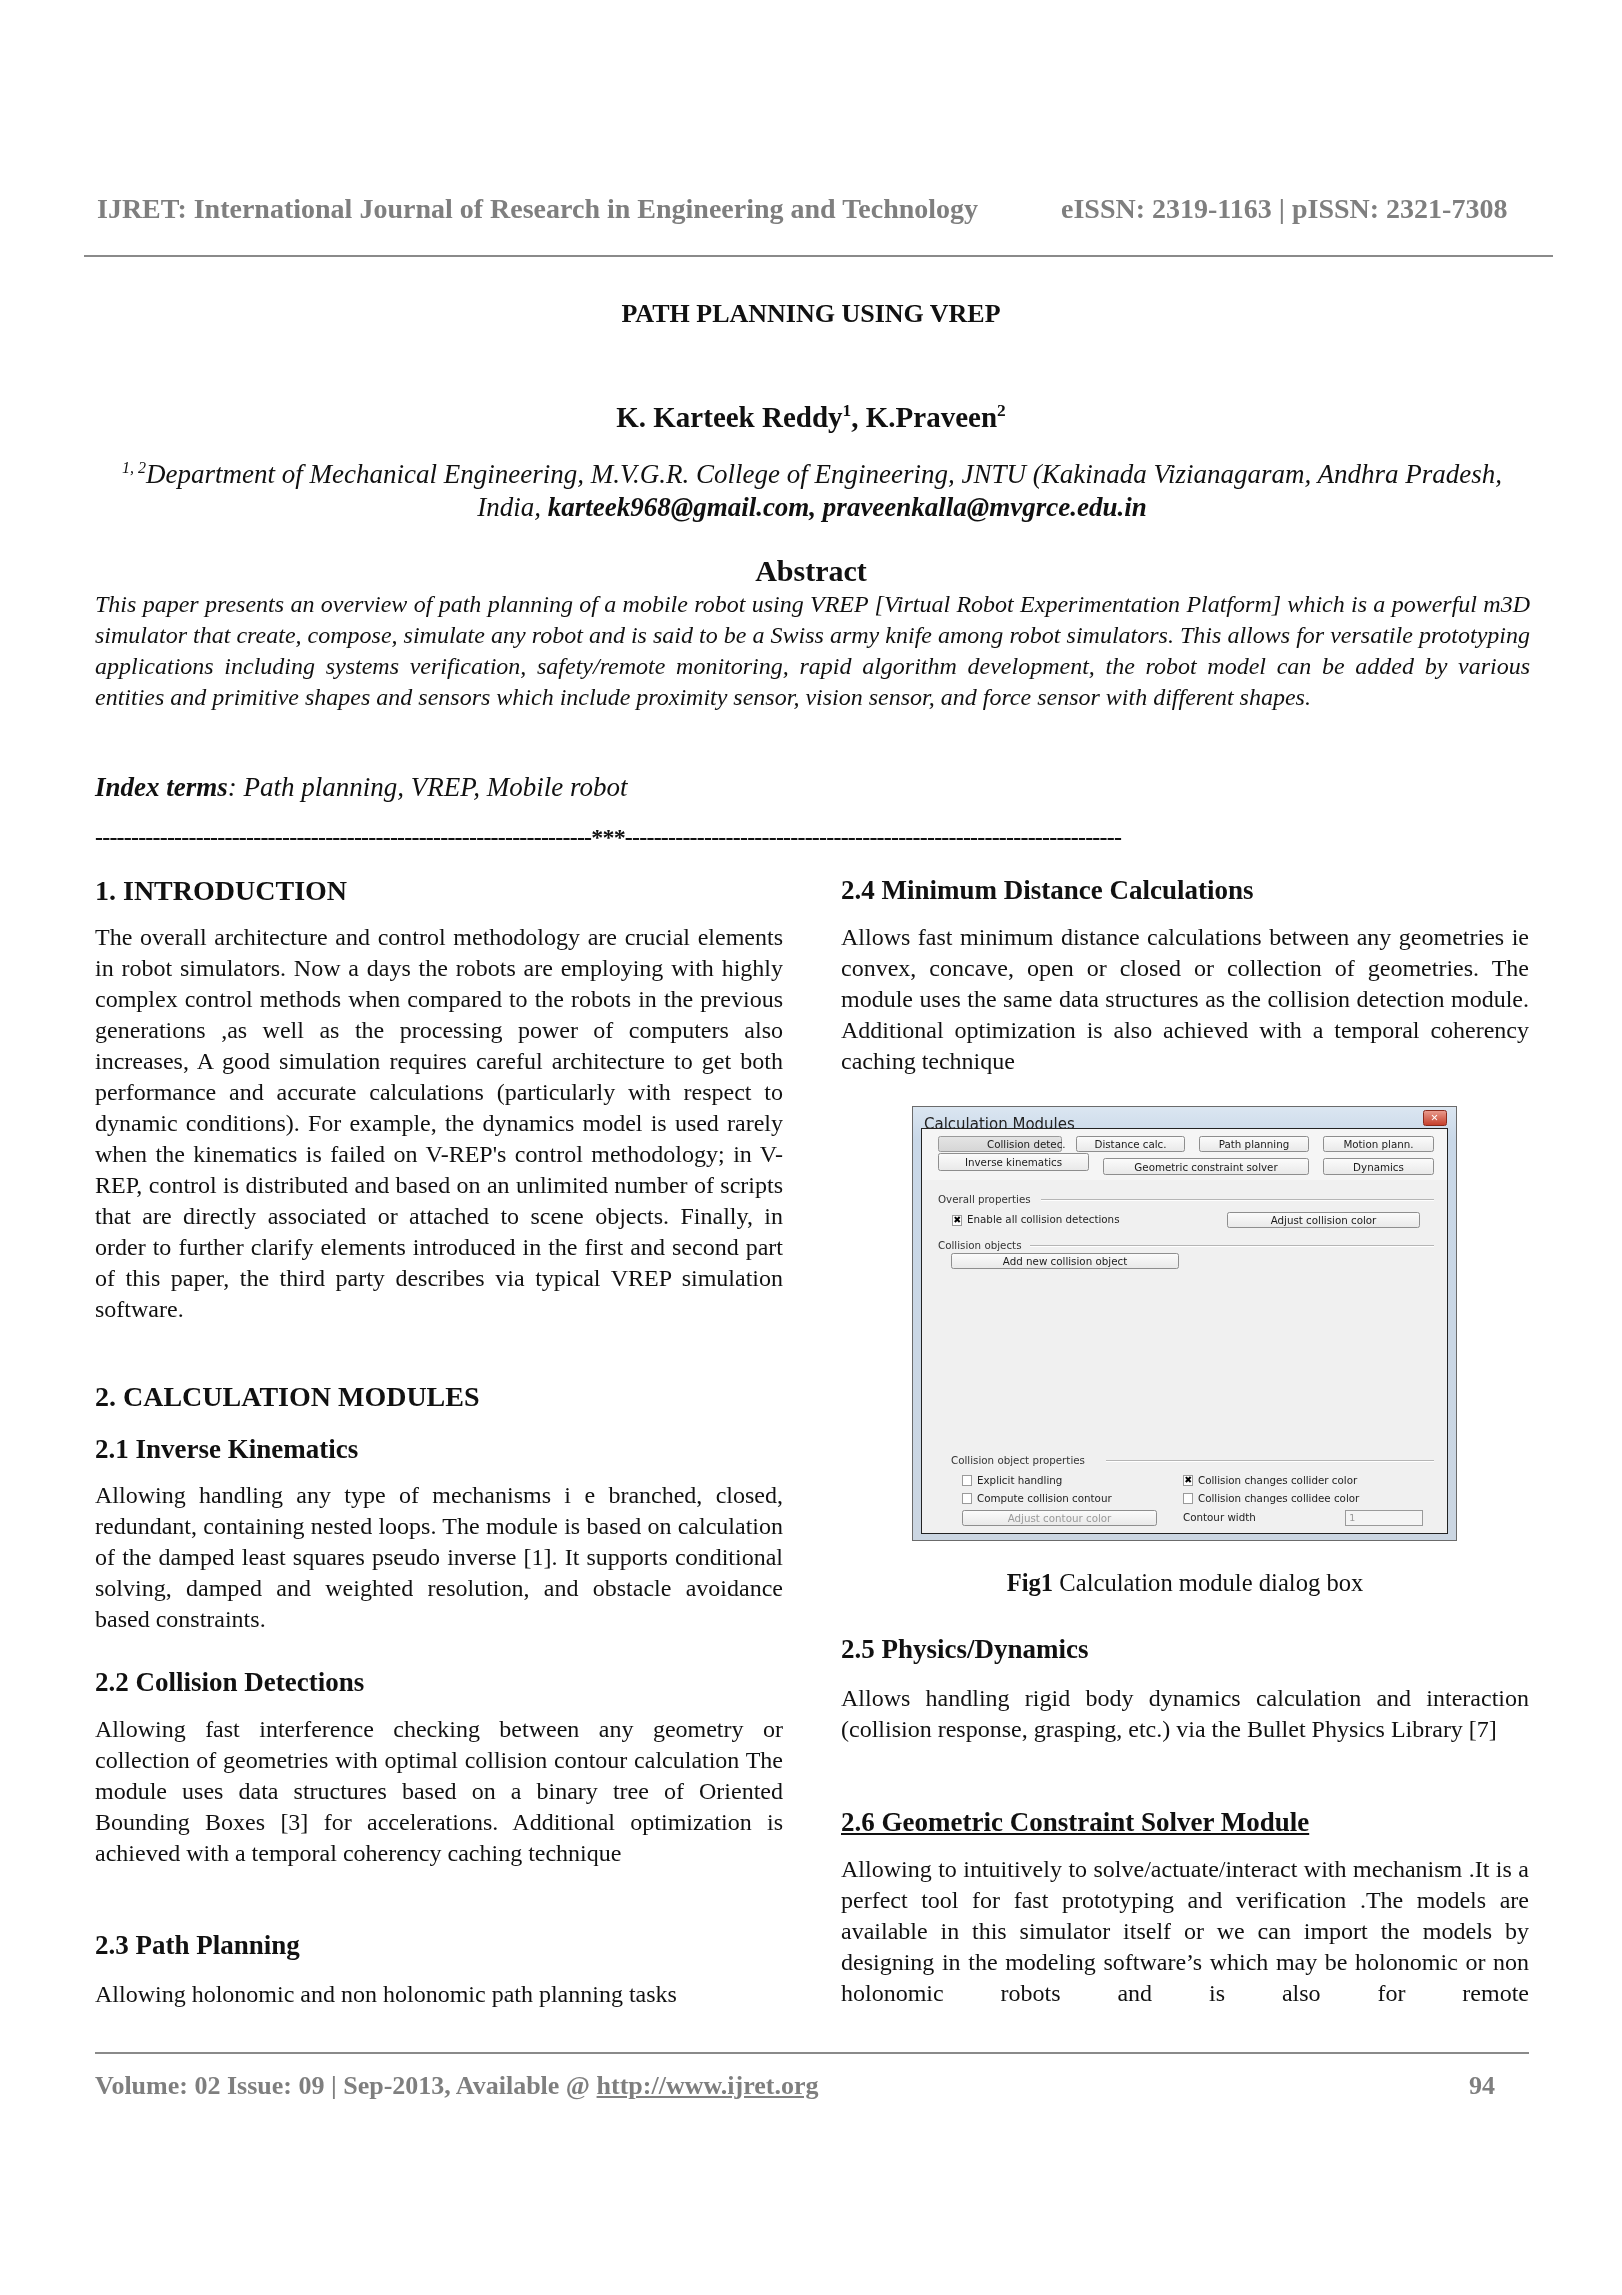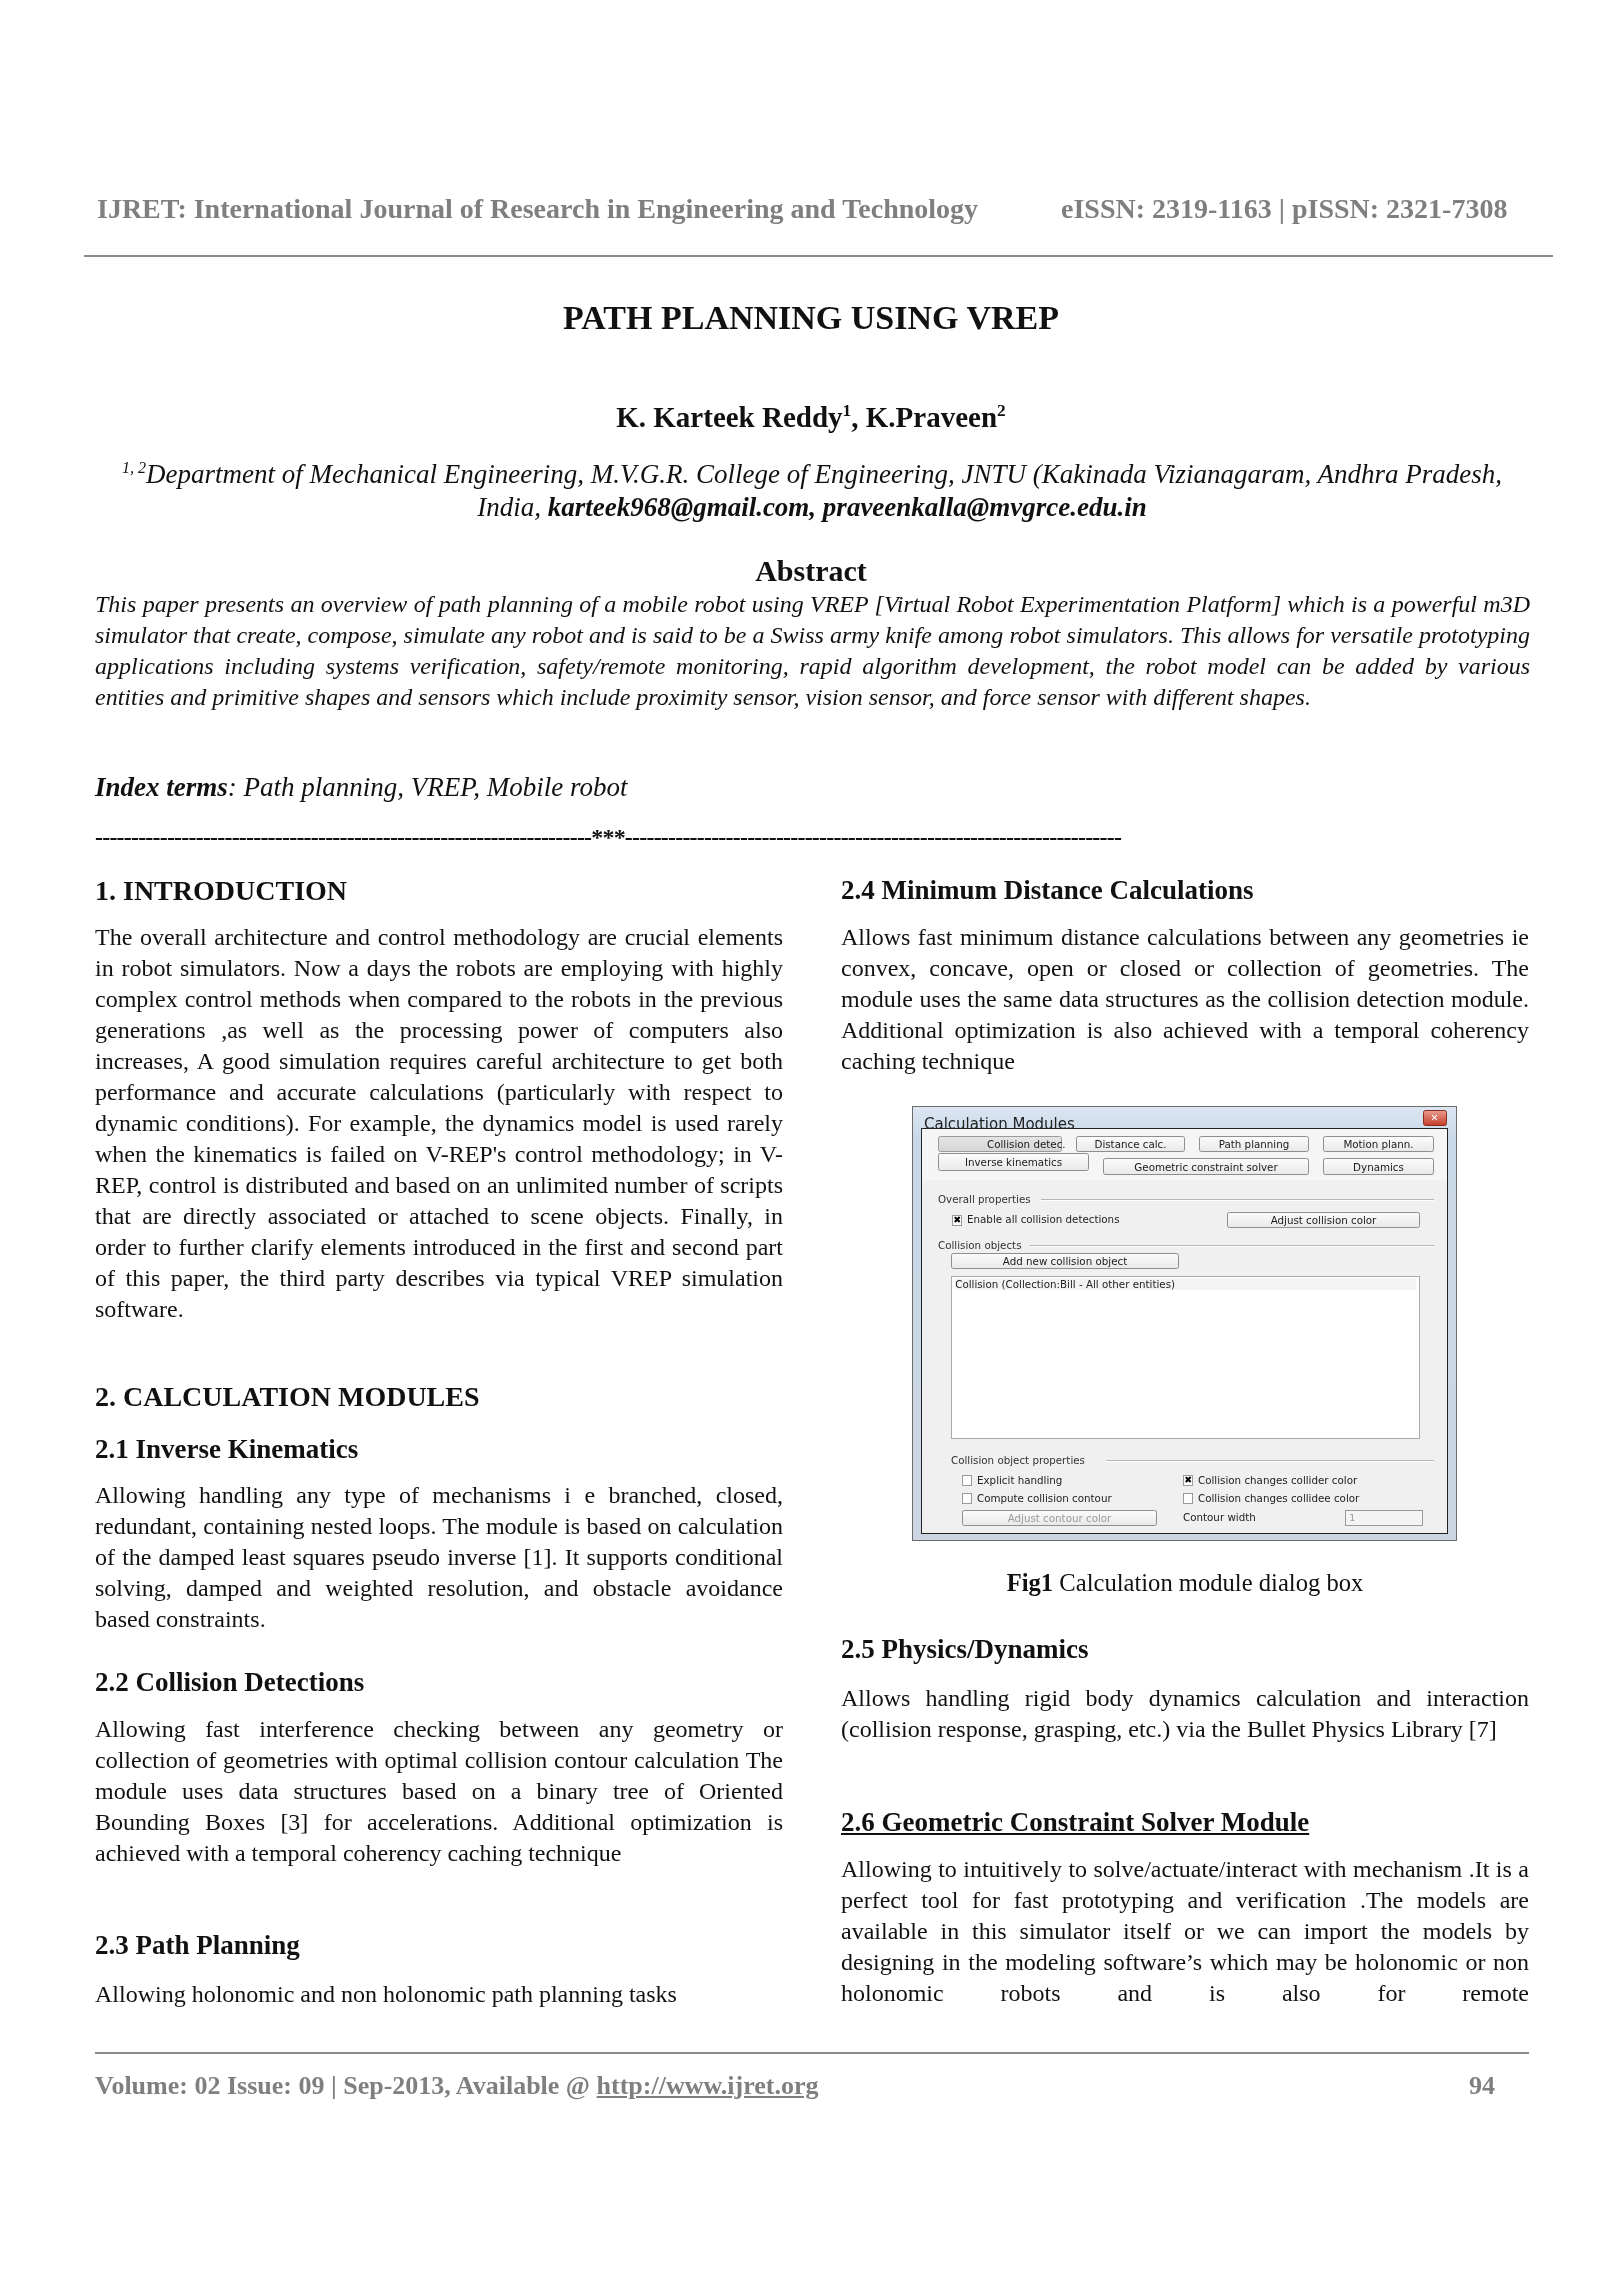--- a/index.html
+++ b/index.html
@@ -2,21 +2,21 @@
 <html style="font-size:12.7px"><head>
 <meta charset="utf-8">
 <style>
   html, body { margin:0; padding:0; background:#ffffff; }
   body { width:1622px; height:2295px; position:relative; overflow:hidden;
          font-family:"Liberation Serif", "DejaVu Serif", serif; color:#111; }
   .abs { position:absolute; }
   .hdr { left:97px; top:193px; font-size:28px; font-weight:bold; color:#7f7f7f; white-space:nowrap; }
   .hdr-issn { position:absolute; left:1061px; top:193px; font-size:28px; font-weight:bold; color:#7f7f7f; white-space:nowrap; }
   .rule-top { left:84px; top:255px; width:1469px; height:2.4px; background:#8a8a8a; }
-  .title { left:0; width:1622px; top:299px; text-align:center; font-size:34px; font-weight:bold; }
+  .title { left:0; width:1622px; top:299px; text-align:center; font-size:26px; font-weight:bold; }
   .authors { left:0; width:1622px; top:400px; text-align:center; font-size:29px; font-weight:bold; }
   .authors sup { font-size:17.4px; }
   .affil { left:95px; width:1434px; top:451px; text-align:center; font-size:27px; font-style:italic; line-height:33px; }
   .affil sup { font-size:16px; font-style:italic; }
   .affil b { font-weight:bold; }
   .abs-head { left:0; width:1622px; top:554px; text-align:center; font-size:30px; font-weight:bold; }
   .abs-text { left:95px; width:1435px; top:589px; font-size:24px; font-style:italic; line-height:31px; text-align:justify; }
   .index { left:95px; top:772px; font-size:27px; font-style:italic; }
   .index b { font-weight:bold; }
   .sep { left:95px; top:824px; width:1426px; font-size:24px; font-weight:bold; white-space:nowrap; overflow:hidden; letter-spacing:-0.8px; }
@@ -110,23 +110,20 @@
 
     <div class="grp-label" style="left:16px;top:64px;">Overall properties</div>
     <div class="grp-line" style="left:119px;top:70px;width:393px;"></div>
     <div class="chk" style="left:30px;top:86px;">✖</div>
     <div class="chk-label" style="left:45px;top:84px;">Enable all collision detections</div>
     <div class="btn" style="left:305px;top:83px;width:193px;height:16px;line-height:14.3px;">Adjust collision color</div>
 
     <div class="grp-label" style="left:16px;top:110px;">Collision objects</div>
     <div class="grp-line" style="left:108px;top:116px;width:404px;"></div>
     <div class="btn" style="left:29px;top:124px;width:228px;height:16px;line-height:14.3px;">Add new collision object</div>
-    <div class="listbox" style="left:29px;top:147px;width:469px;height:163px;">
-      <div class="list-item">Collision (Collection:Bill - All other entities)</div>
-    </div>
 
     <div class="grp-label" style="left:29px;top:325px;">Collision object properties</div>
     <div class="grp-line" style="left:184px;top:331px;width:328px;"></div>
 
     <div class="chk" style="left:40px;top:346px;"></div>
     <div class="chk-label" style="left:55px;top:345px;">Explicit handling</div>
     <div class="chk" style="left:40px;top:364px;"></div>
     <div class="chk-label" style="left:55px;top:363px;">Compute collision contour</div>
     <div class="btn disabled" style="left:40px;top:381px;width:195px;height:16px;line-height:14.3px;">Adjust contour color</div>
 

